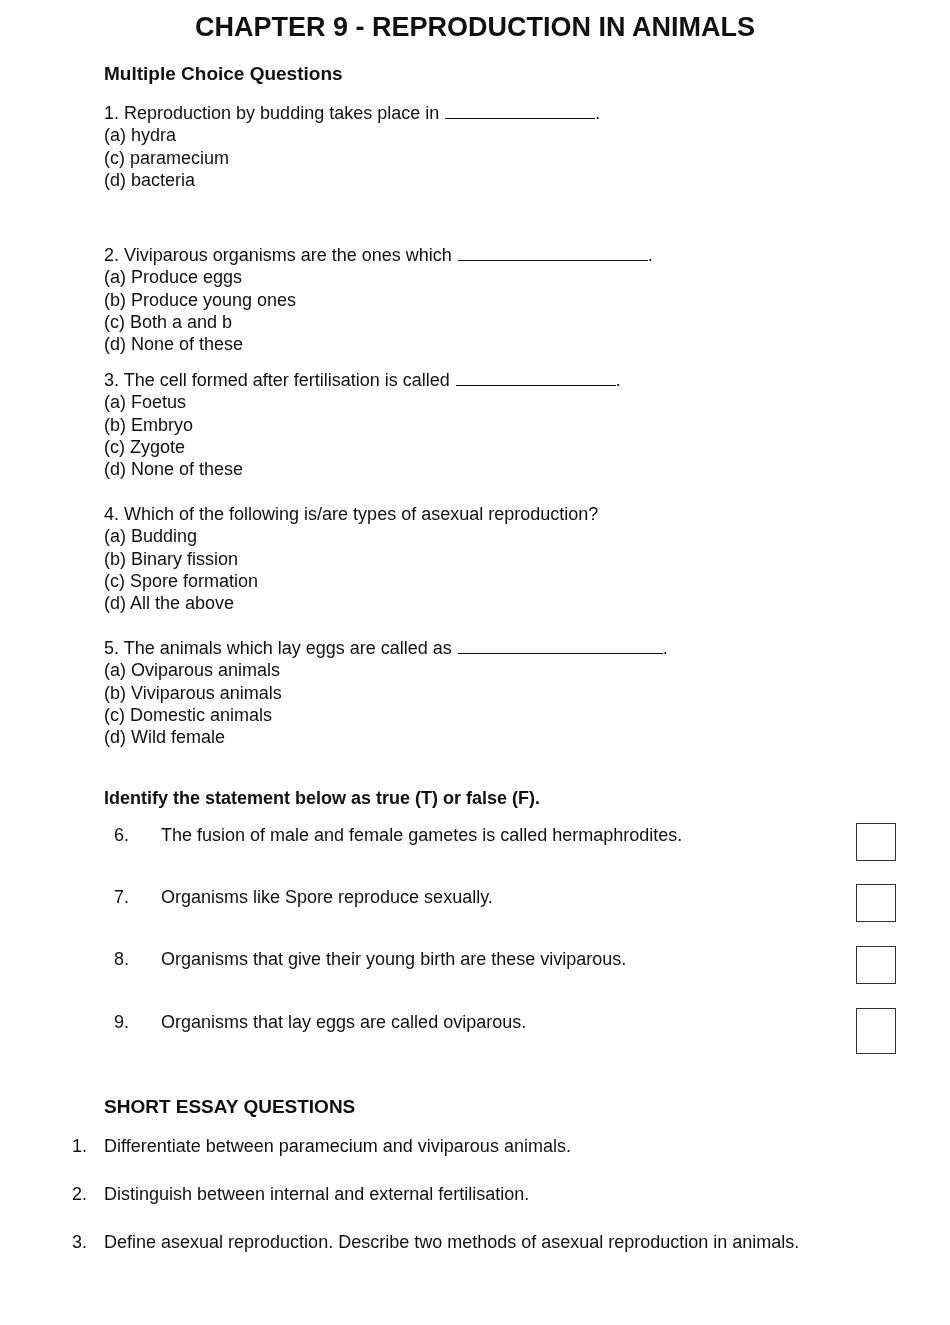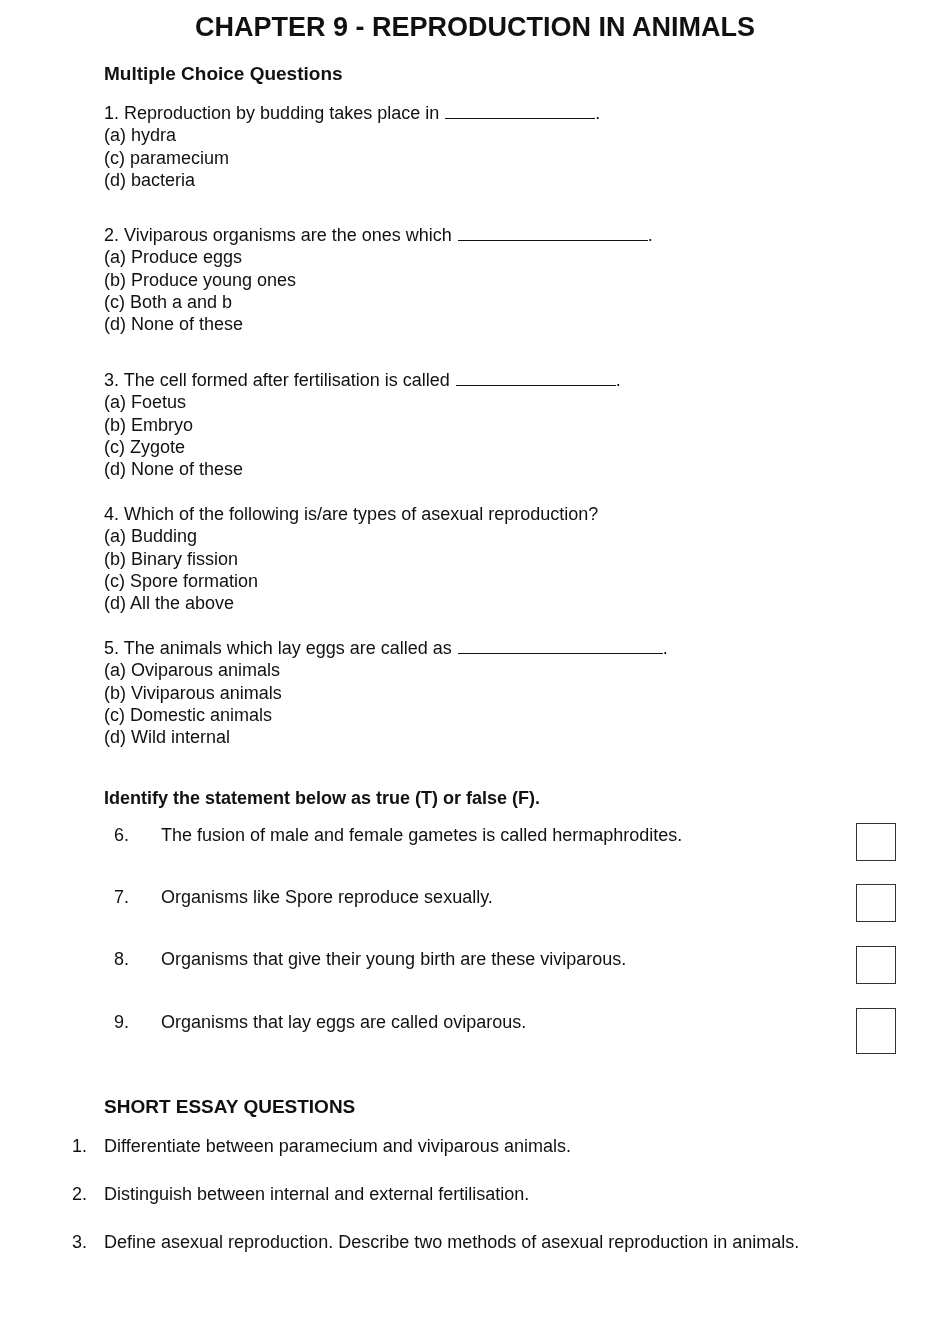--- a/index.html
+++ b/index.html
@@ -25,21 +25,21 @@
 
 <div class="section-heading" style="top:63px;">Multiple Choice Questions</div>
 
 <div class="q" style="top:102px;">
   <div><span>1. Reproduction by budding takes place in</span><span class="blank" style="width:150px"></span>.</div>
   <div>(a) hydra</div>
   <div>(c) paramecium</div>
   <div>(d) bacteria</div>
 </div>
 
-<div class="q" style="top:224px;">
+<div class="q" style="top:244px;">
   <div><span>2. Viviparous organisms are the ones which</span><span class="blank" style="width:190px"></span>.</div>
   <div>(a) Produce eggs</div>
   <div>(b) Produce young ones</div>
   <div>(c) Both a and b</div>
   <div>(d) None of these</div>
 </div>
 
 <div class="q" style="top:369px;">
   <div><span>3. The cell formed after fertilisation is called</span><span class="blank" style="width:160px"></span>.</div>
   <div>(a) Foetus</div>
@@ -54,21 +54,21 @@
   <div>(b) Binary fission</div>
   <div>(c) Spore formation</div>
   <div>(d) All the above</div>
 </div>
 
 <div class="q" style="top:637px;">
   <div><span>5. The animals which lay eggs are called as</span><span class="blank" style="width:205px"></span>.</div>
   <div>(a) Oviparous animals</div>
   <div>(b) Viviparous animals</div>
   <div>(c) Domestic animals</div>
-  <div>(d) Wild internal</div>
+  <div>(d) Wild female</div>
 </div>
 
 <div class="section-heading" style="top:788px; font-size:18px;">Identify the statement below as true (T) or false (F).</div>
 
 <div class="tf-row" style="top:825px;">
   <span class="tf-num">6.</span>
   <span class="tf-text">The fusion of male and female gametes is called hermaphrodites.</span>
   <div class="tf-box" style="top:-2px;"></div>
 </div>
 

